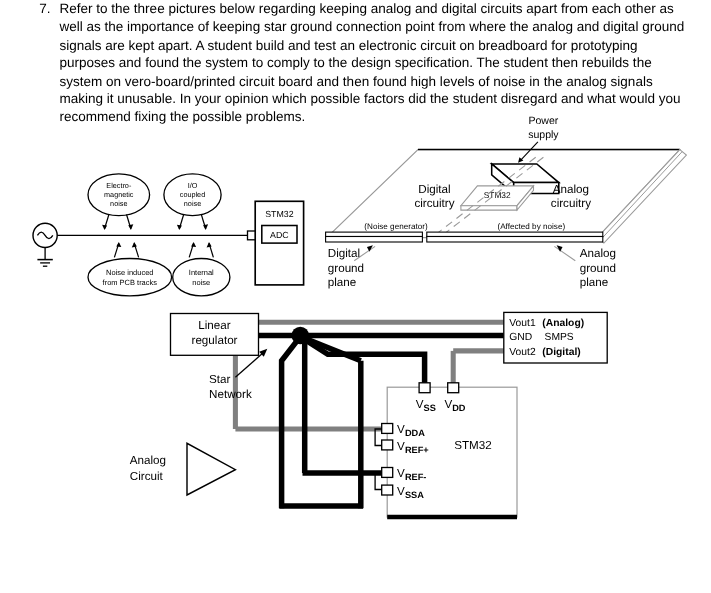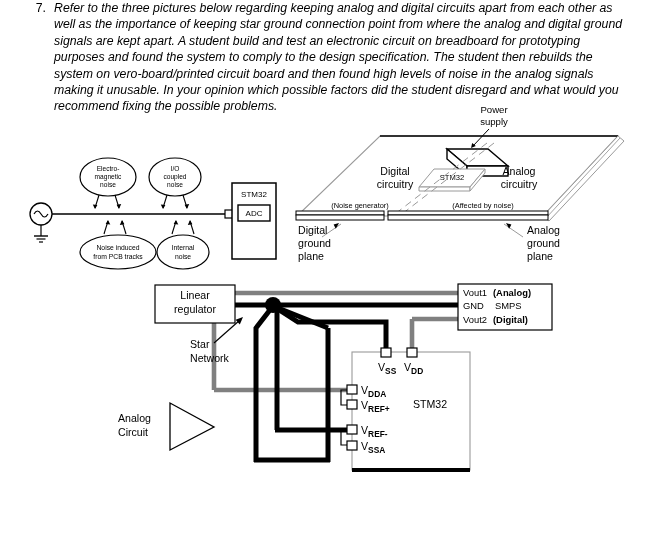--- a/index.html
+++ b/index.html
@@ -17,21 +17,20 @@
   .q-row{display:flex;padding:0 14px 0 0;}
   .q-num{
     width:46px;text-align:right;padding-right:8px;
     font-size:12.3px;line-height:16.4px;
     flex:0 0 46px;
   }
   .q-body{
     font-size:12.3px;line-height:16.4px;
     text-align:left;
     padding-top:0;
-    font-style:italic;
   }
   #figures{position:absolute;left:0;top:100px;width:646px;height:439px;}
   svg{display:block;}
   text{font-family:"Liberation Sans", sans-serif;fill:#000;}
 </style>
 </head>
 <body>
 
 <div id="question">
   <div class="q-row">

